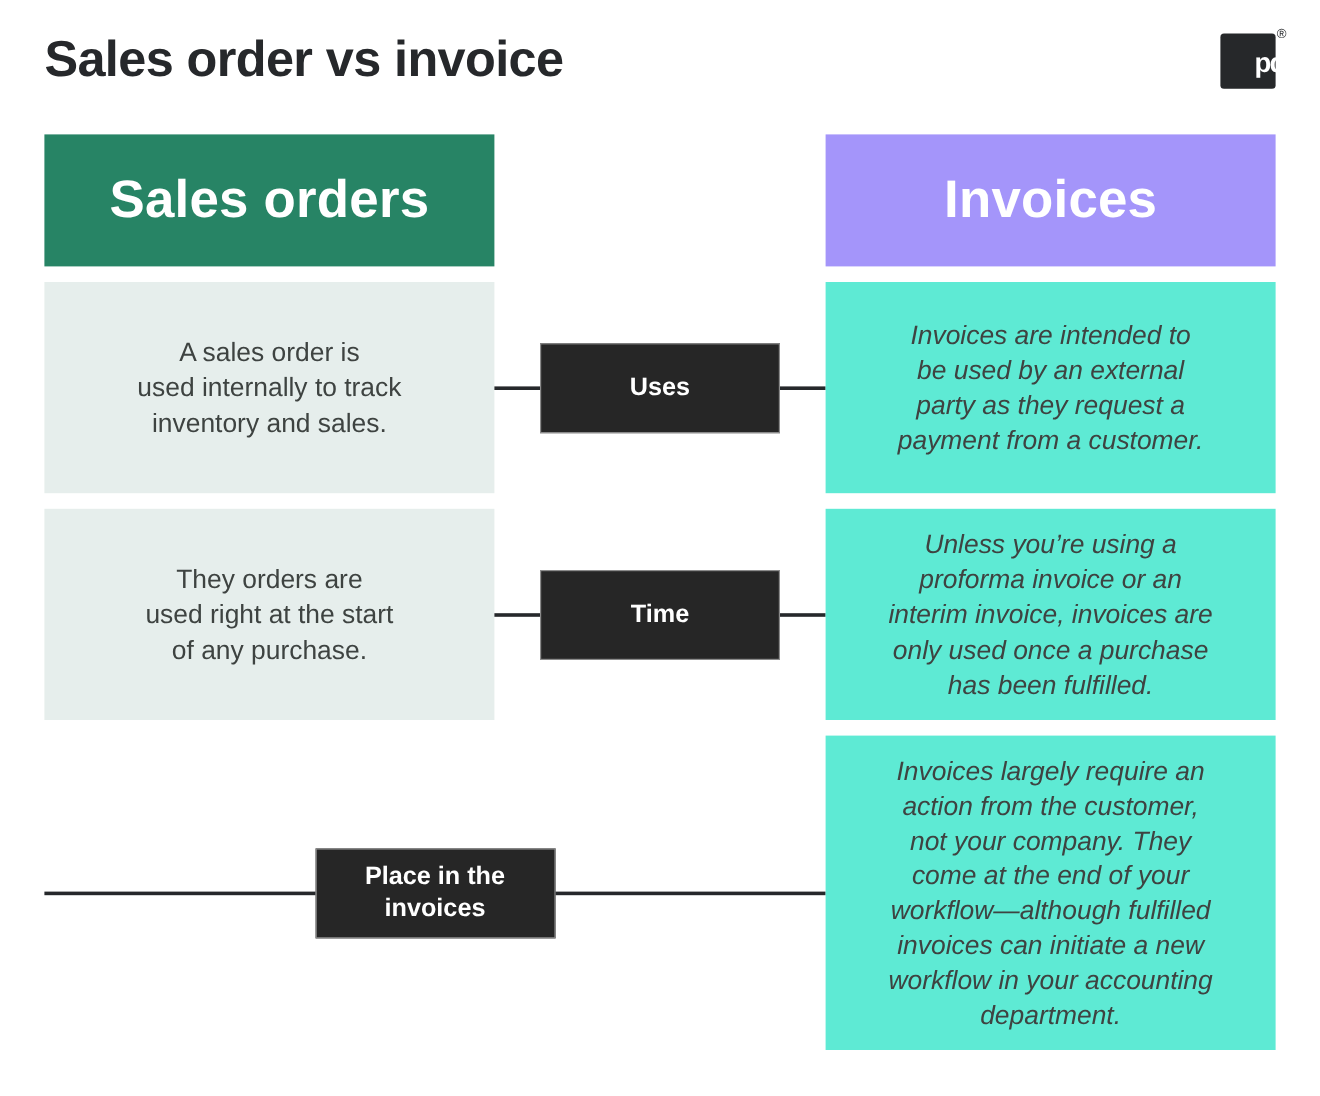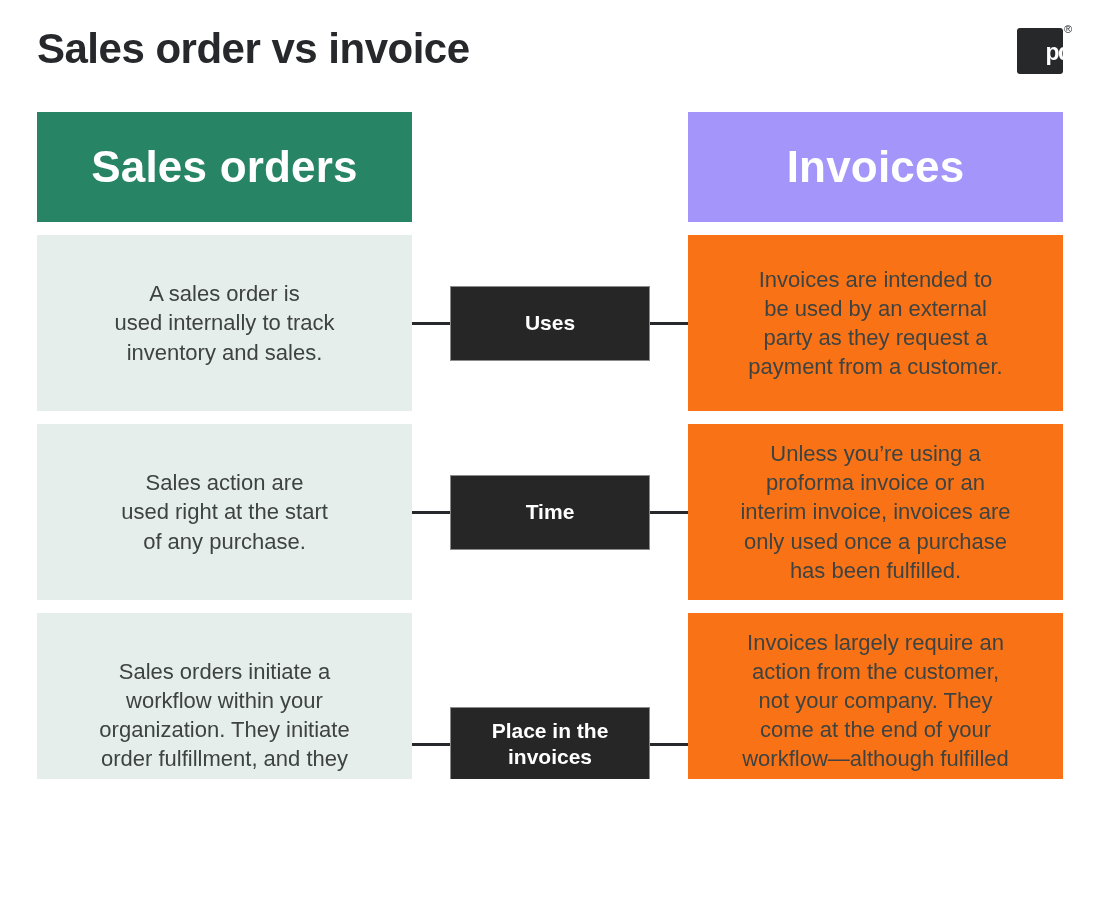--- a/index.html
+++ b/index.html
@@ -2,21 +2,21 @@
 <html><head>
 <meta charset="utf-8">
 <style>
   * { margin: 0; padding: 0; box-sizing: border-box; }
   html, body { background: #ffffff; }
   body { font-family: "Liberation Sans", sans-serif; }
 
   .canvas {
     position: relative;
     width: 1100px;
-    height: 779px;
+    height: 912px;
     background: #ffffff;
     overflow: hidden;
   }
 
   .page-title {
     position: absolute;
     top: 26px;
     left: 37px;
     font-size: 42px;
     font-weight: 800;
@@ -87,21 +87,21 @@
     align-items: center;
     justify-content: center;
     text-align: center;
     font-size: 22px;
     line-height: 1.32;
     color: #3e4341;
     white-space: pre-line;
     padding: 10px 14px;
   }
   .cell.green-bg  { background: #e6eeec; }
-  .cell.purple-bg { background: #f97316; }
+  .cell.purple-bg { background: #5eead4; font-style: italic; }
 
   .connector-area {
     flex: 1;
     display: flex;
     align-items: center;
   }
   .connector-line {
     flex: 1;
     height: 3px;
     background: #26282b;
@@ -150,42 +150,36 @@
       <div class="row-label">Uses</div>
       <div class="connector-line"></div>
     </div>
     <div class="cell purple-bg">Invoices are intended to
 be used by an external
 party as they request a
 payment from a customer.</div>
   </div>
 
   <div class="band band-row2">
-    <div class="cell green-bg">Sales action are
+    <div class="cell green-bg">They orders are
 used right at the start
 of any purchase.</div>
     <div class="connector-area">
       <div class="connector-line"></div>
       <div class="row-label">Time</div>
       <div class="connector-line"></div>
     </div>
     <div class="cell purple-bg">Unless you’re using a
 proforma invoice or an
 interim invoice, invoices are
 only used once a purchase
 has been fulfilled.</div>
   </div>
 
   <div class="band band-row3">
-    <div class="cell green-bg">Sales orders initiate a
-workflow within your
-organization. They initiate
-order fulfillment, and they
-should be stored to assist
-inventory assessments.</div>
     <div class="connector-area">
       <div class="connector-line"></div>
       <div class="row-label">Place in the
 invoices</div>
       <div class="connector-line"></div>
     </div>
     <div class="cell purple-bg">Invoices largely require an
 action from the customer,
 not your company. They
 come at the end of your

